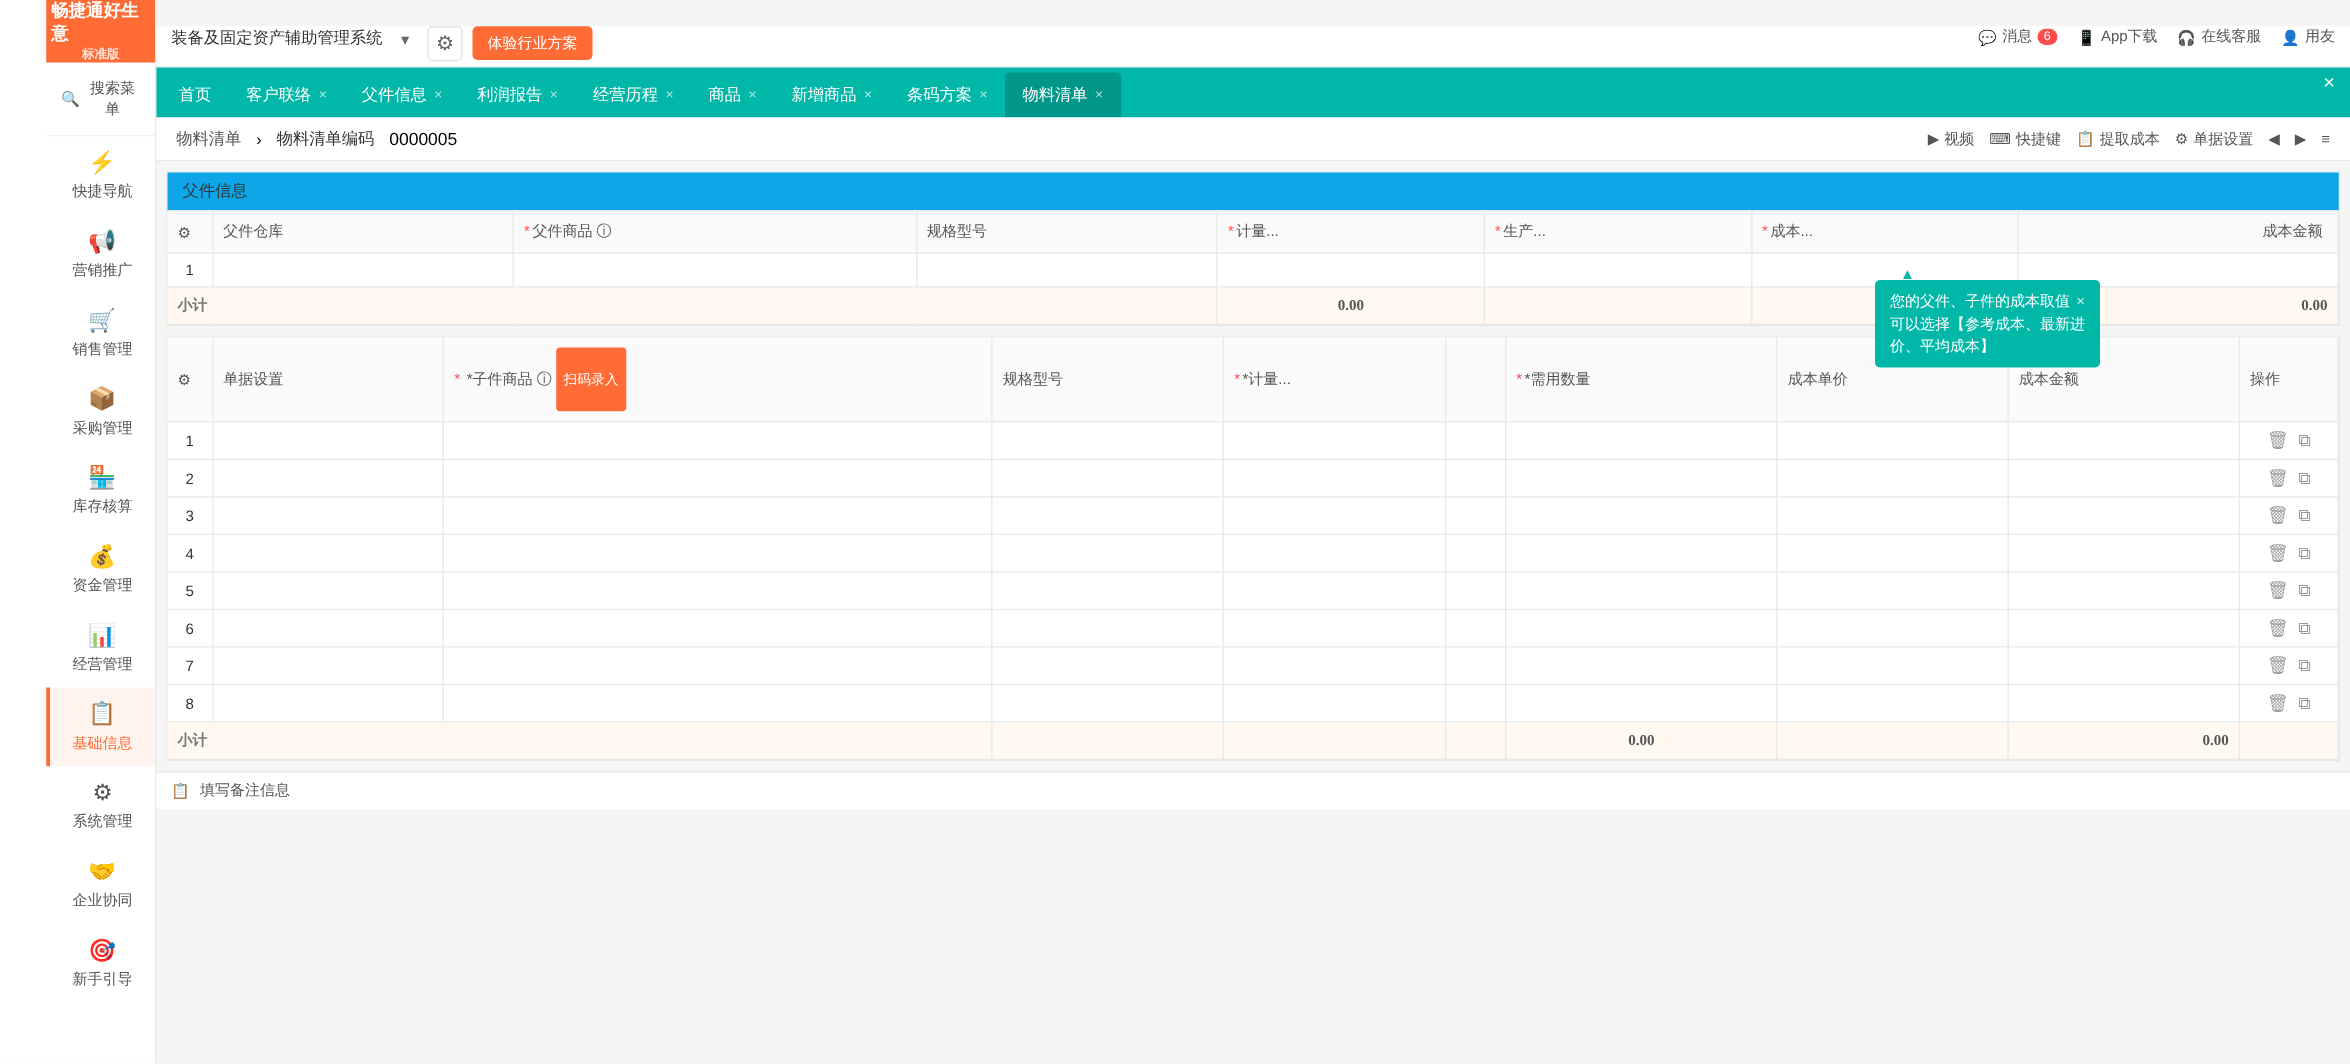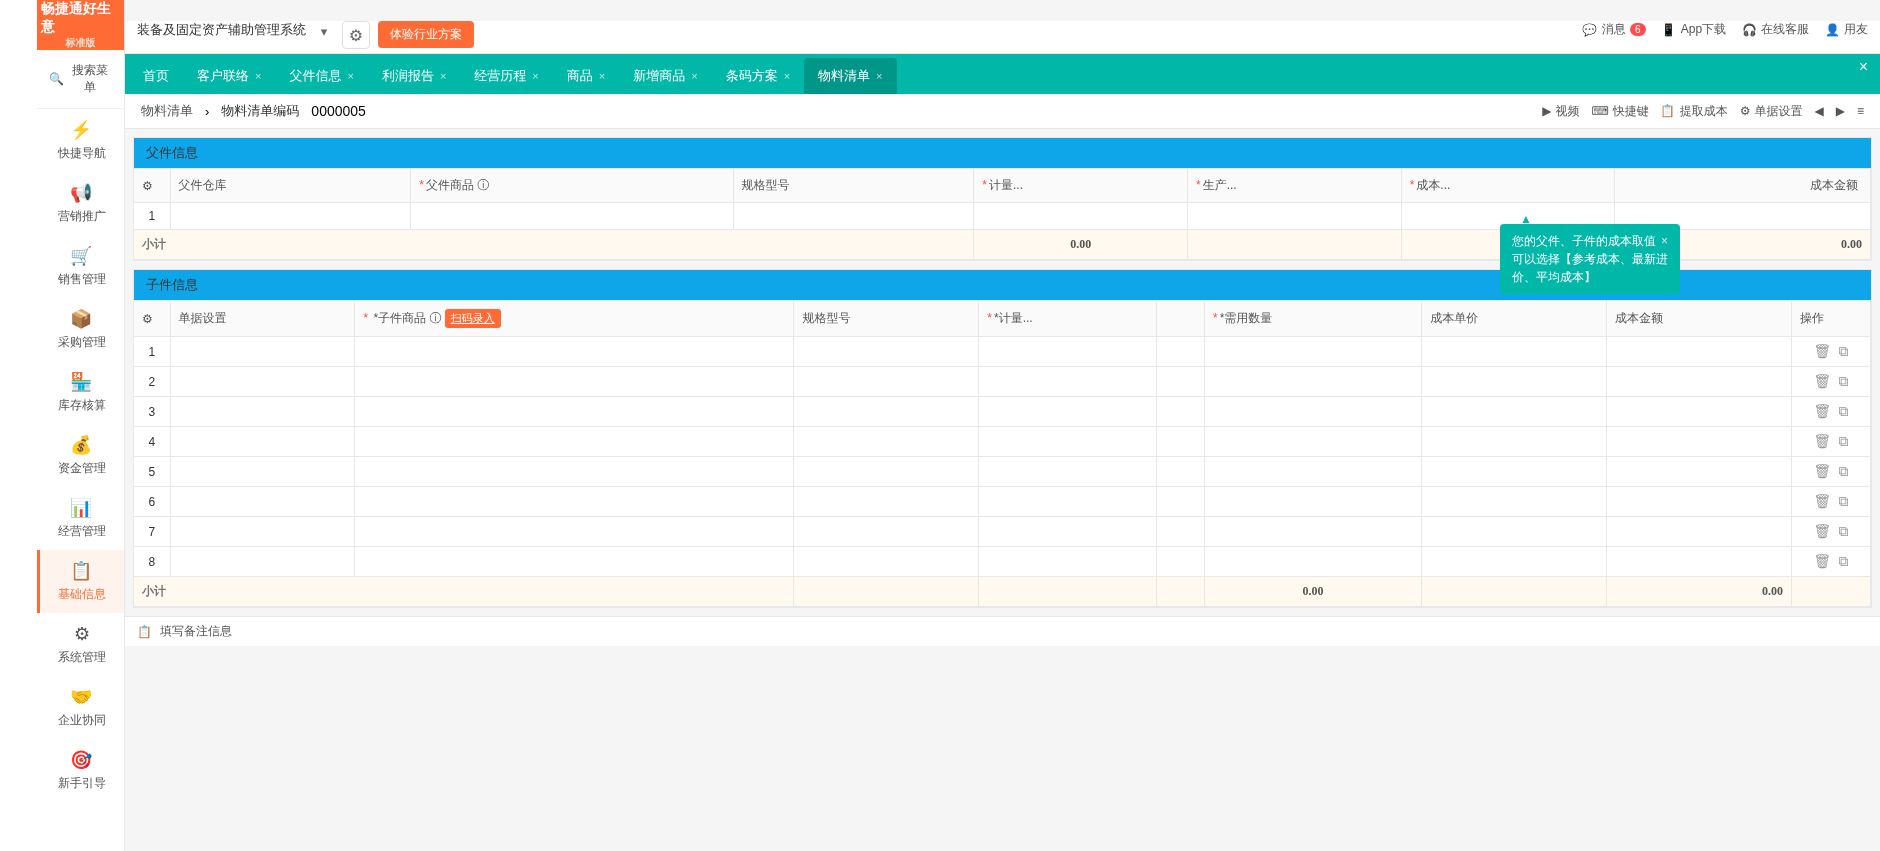--- a/index.html
+++ b/index.html
@@ -274,24 +274,23 @@
       color: #999;
       font-size: 14px;
       margin: 0 2px;
     }
 
     .scan-btn {
       background: #ff6b35;
       color: white;
       border: none;
       border-radius: 3px;
-      padding: 2px 6px;
+      padding: 18px 6px;
       font-size: 11px;
       cursor: pointer;
-      text-decoration: underline;
     }
 
     
     .tooltip-popup {
       position: absolute;
       top: 130px;
       right: 200px;
       background: #00b7a8;
       color: white;
       padding: 8px 12px;
@@ -529,21 +528,20 @@
             <td style="text-align:center;">0.00</td>
             <td></td>
             <td></td>
             <td style="text-align:right;">0.00</td>
           </tr>
         </tbody>
       </table>
     </div>
 
     <div class="form-section">
-      <div class="section-title">子件信息</div>
       <table class="data-table">
         <thead>
           <tr>
             <th class="settings-col"><span>⚙</span></th>
             <th>单据设置</th>
             <th class="required">
               *子件商品 ⓘ
               <button class="scan-btn">扫码录入</button>
             </th>
             <th>规格型号</th>

